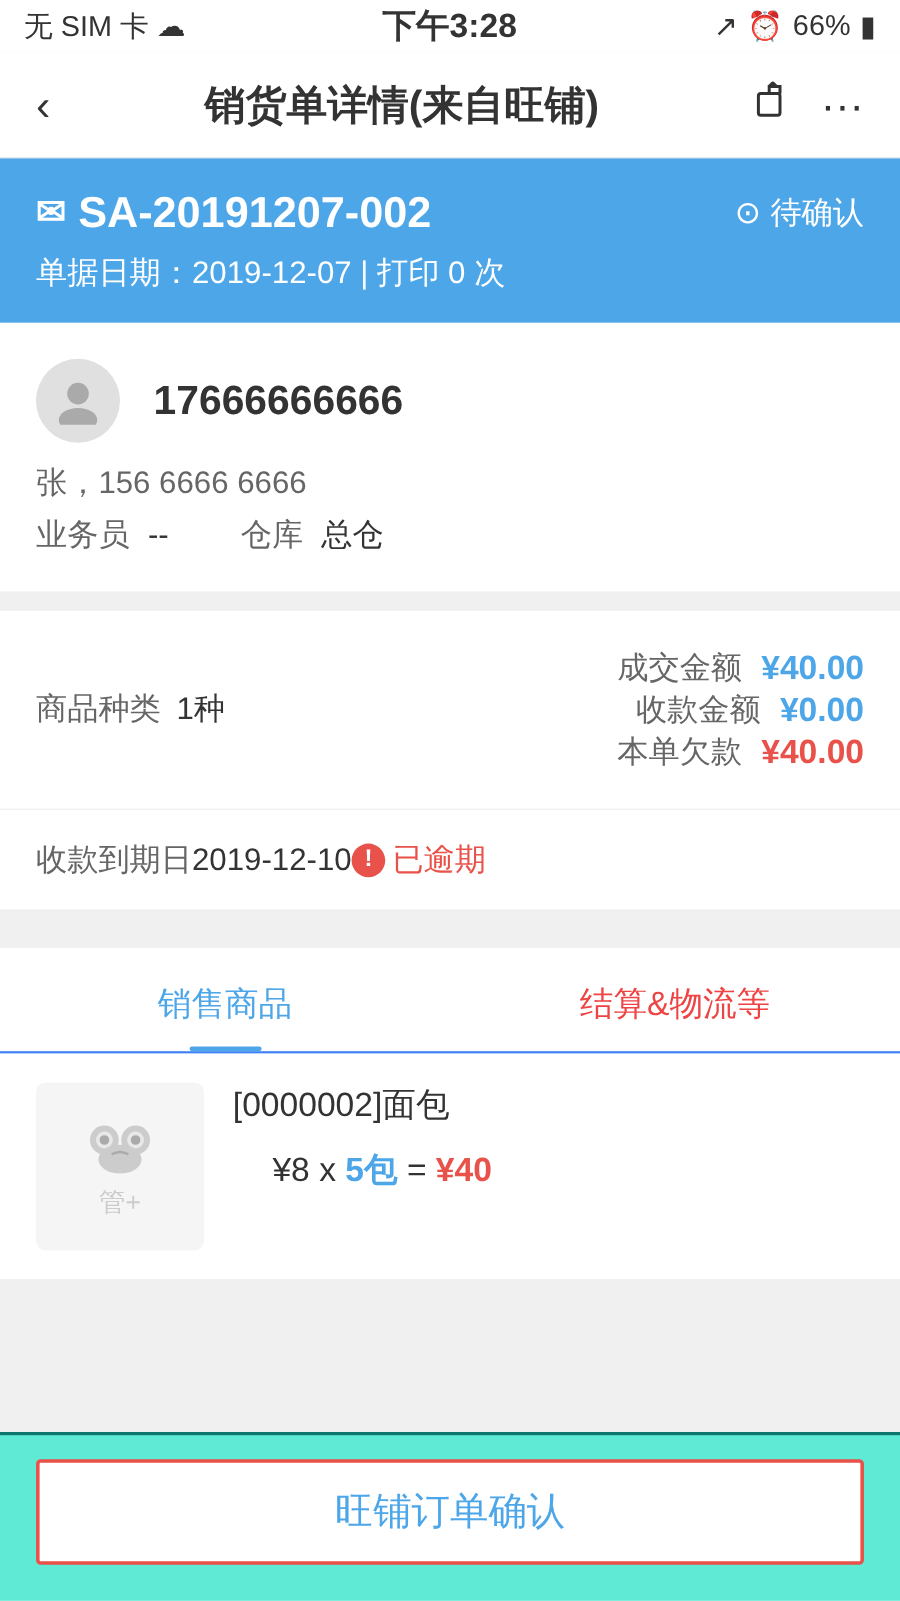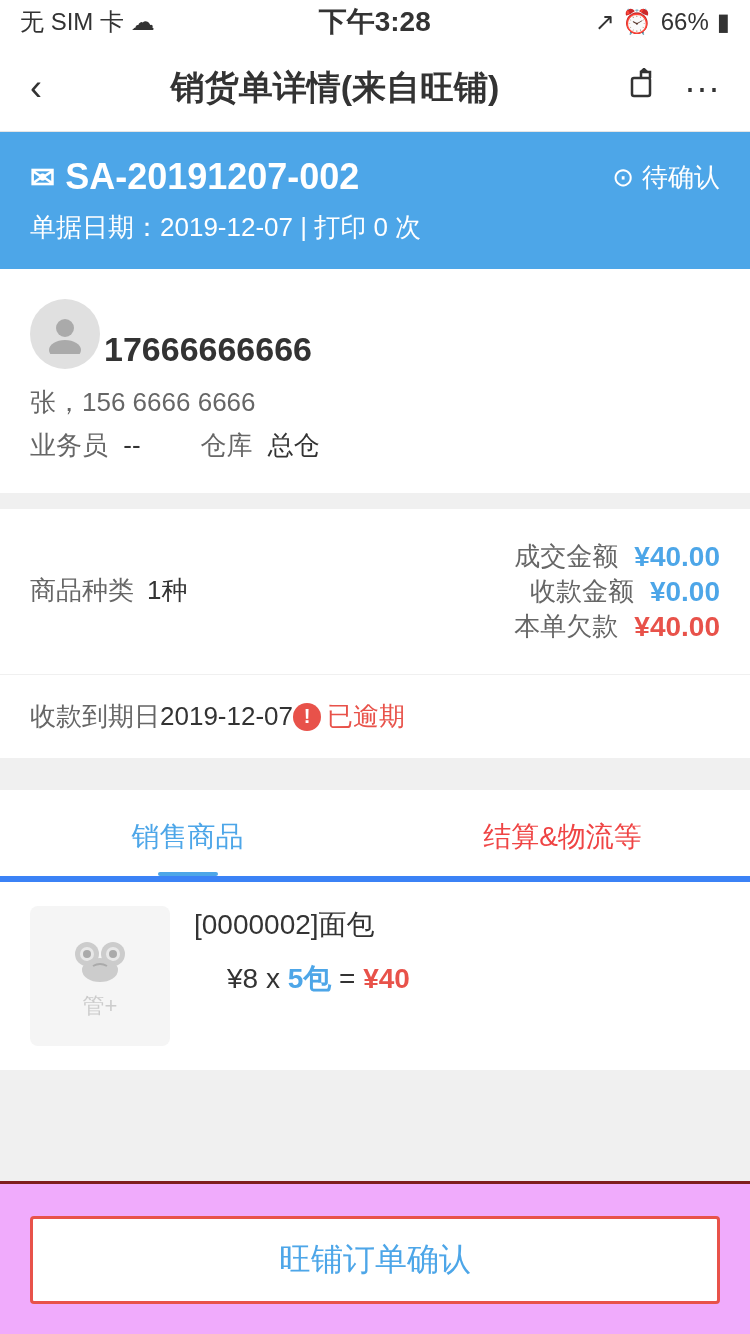--- a/index.html
+++ b/index.html
@@ -93,22 +93,22 @@
     }
 
     
     .customer-section {
       background: #fff;
       padding: 30px;
       margin-bottom: 0;
     }
     .customer-row {
       display: flex;
-      align-items: flex-end;
-      gap: 4px;
+      align-items: center;
+      gap: 28px;
       margin-bottom: 16px;
     }
     .avatar {
       width: 70px;
       height: 70px;
       border-radius: 50%;
       background: #e0e0e0;
       display: flex;
       align-items: center;
       justify-content: center;
@@ -226,21 +226,21 @@
       font-weight: bold;
     }
 
     
     .tabs-section {
       background: #fff;
       margin-top: 16px;
     }
     .tabs-row {
       display: flex;
-      border-bottom: 6px solid #3b82f6;
+      border-bottom: 2px solid #3b82f6;
     }
     .tab-item {
       flex: 1;
       text-align: center;
       padding: 28px 0 20px;
       font-size: 28px;
       color: #ef4444;
       position: relative;
       cursor: pointer;
     }
@@ -316,23 +316,23 @@
     .bottom-spacer {
       height: 200px;
       background: #f0f0f0;
     }
 
     
     .bottom-bar {
       position: fixed;
       bottom: 0;
       width: 750px;
-      background: #f0abfc;
-      padding: 32px 30px 30px;
-      border-top: 3px solid #7f1d1d;
+      background: #5eead4;
+      padding: 20px 30px 30px;
+      border-top: 3px solid #0f766e;
     }
     .confirm-btn {
       width: 100%;
       height: 88px;
       border: none;
       background: #fff;
       color: #4da6e8;
       font-size: 32px;
       font-weight: 500;
       cursor: pointer;
@@ -428,21 +428,21 @@
       <div class="amount-row">
         <span class="amount-label">本单欠款</span>
         <span class="amount-value amount-red">¥40.00</span>
       </div>
     </div>
   </div>
 </div>
 
 <div class="due-section">
   <span class="due-label">收款到期日</span>
-  <span class="due-date">2019-12-07</span>
+  <span class="due-date">2019-12-10</span>
   <div class="overdue-badge">
     <div class="overdue-icon">!</div>
     <span>已逾期</span>
   </div>
 </div>
 
 <div class="divider"></div>
 
 <div class="tabs-section">
   <div class="tabs-row">

